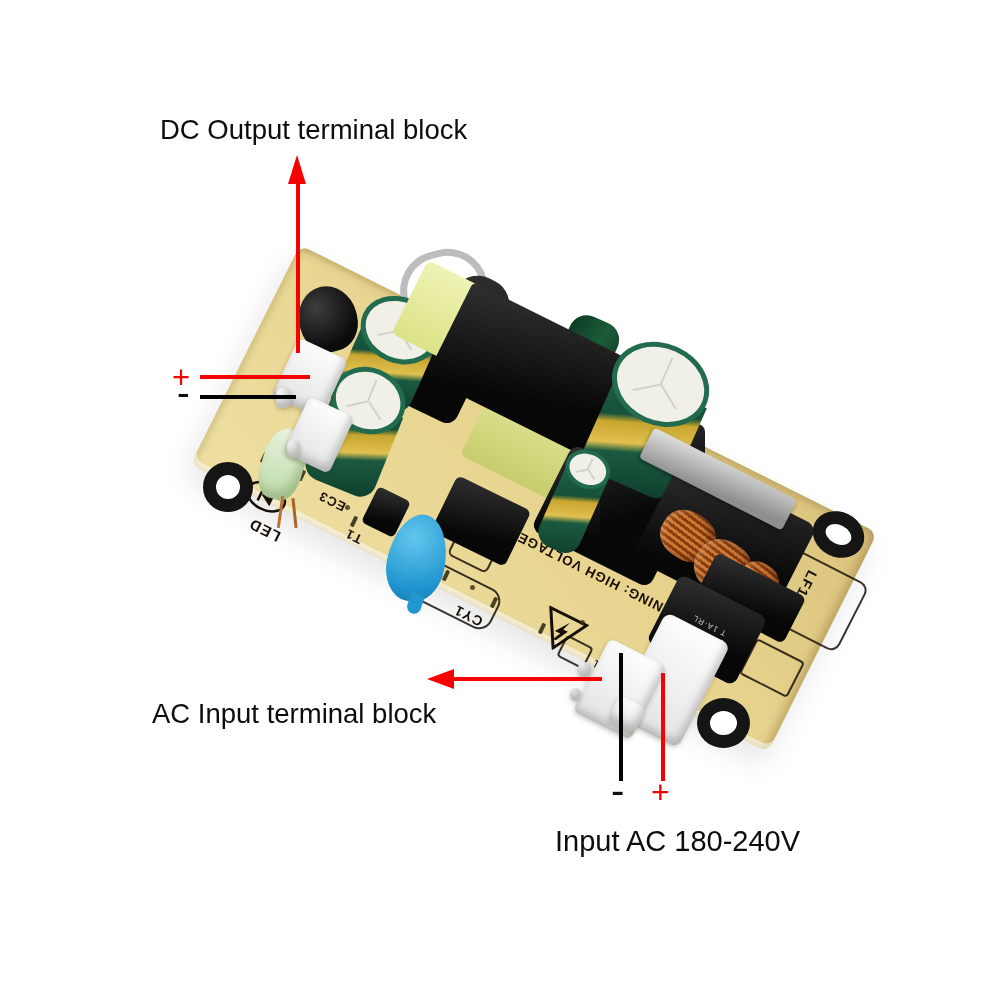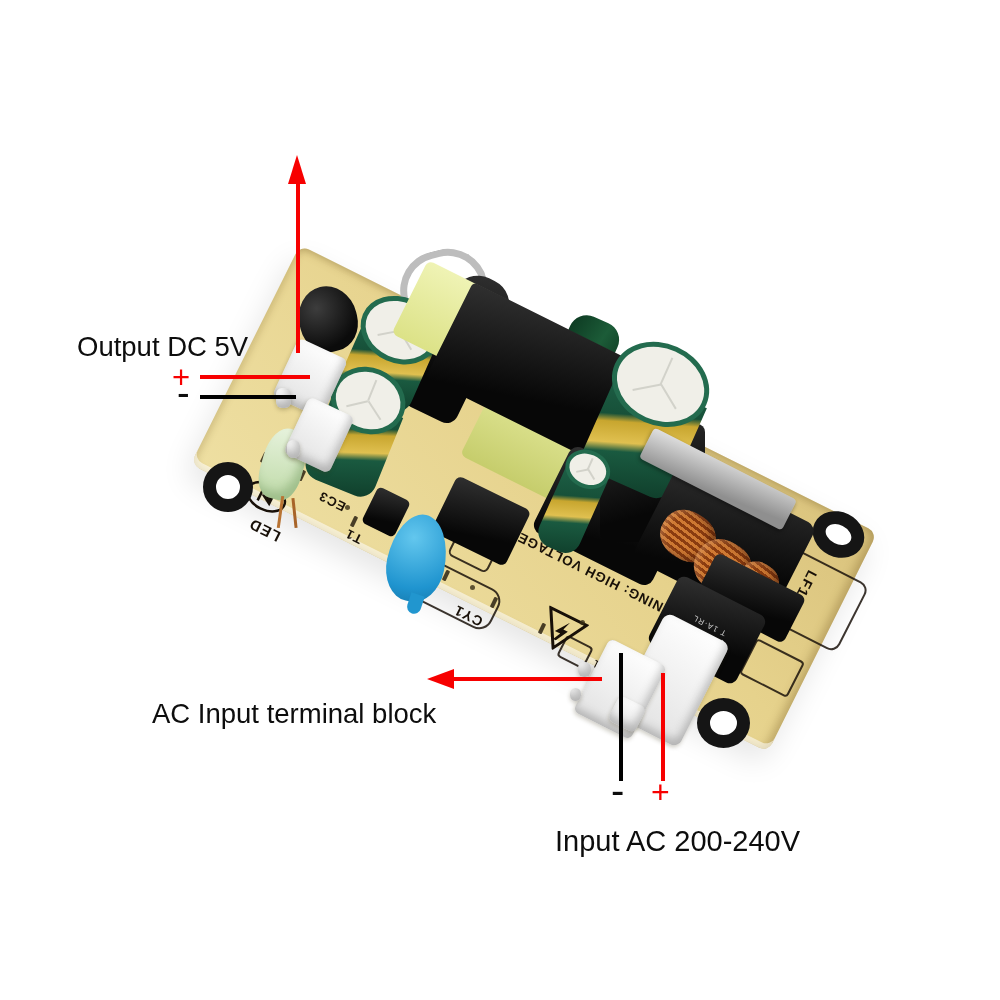--- a/index.html
+++ b/index.html
@@ -180,32 +180,32 @@
       <div>T 1A·RL</div>
     </div>
   </div>
 
   <div class="white-conn" style="left:636px;top:622px;width:72px;height:116px;border-radius:8px;transform:rotate(27deg);"></div>
   <div class="white-conn" style="left:588px;top:648px;width:64px;height:82px;border-radius:6px;transform:rotate(27deg);"></div>
   <div class="white-conn" style="left:612px;top:700px;width:30px;height:28px;transform:rotate(27deg);"></div>
   <div class="white-conn" style="left:578px;top:662px;width:13px;height:15px;"></div>
   <div class="white-conn" style="left:570px;top:688px;width:11px;height:13px;"></div>
 
+  <div class="note" style="left:160px;top:114px;">DC Output terminal block</div>
   <div class="arrowhead" style="left:288px;top:155px;border-left:9px solid transparent;border-right:9px solid transparent;border-bottom:29px solid #f70000;"></div>
   <div class="vline redbg" style="left:296px;top:182px;height:171px;"></div>
 
-  <div class="note" style="left:77px;top:331px;">Output DC 5V</div>
   <div class="sign red" style="left:172px;top:362px;font-size:31px;">+</div>
   <div class="hline redbg" style="left:200px;top:375px;width:110px;"></div>
   <div class="sign" style="left:177px;top:374px;font-size:38px;">-</div>
   <div class="hline" style="left:200px;top:395px;width:96px;"></div>
 
   <div class="note" style="left:152px;top:698px;">AC Input terminal block</div>
   <div class="arrowhead" style="left:427px;top:669px;border-top:10px solid transparent;border-bottom:10px solid transparent;border-right:27px solid #f70000;"></div>
   <div class="hline redbg" style="left:452px;top:677px;width:150px;"></div>
 
   <div class="vline" style="left:619px;top:653px;height:128px;"></div>
   <div class="vline redbg" style="left:661px;top:673px;height:108px;"></div>
   <div class="sign" style="left:611px;top:770px;font-size:40px;">-</div>
   <div class="sign red" style="left:651px;top:776px;font-size:32px;">+</div>
 
-  <div class="note" style="left:555px;top:825px;font-size:29px;">Input AC 200-240V</div>
+  <div class="note" style="left:555px;top:825px;font-size:29px;">Input AC 180-240V</div>
 </div>
 
 </body></html>

